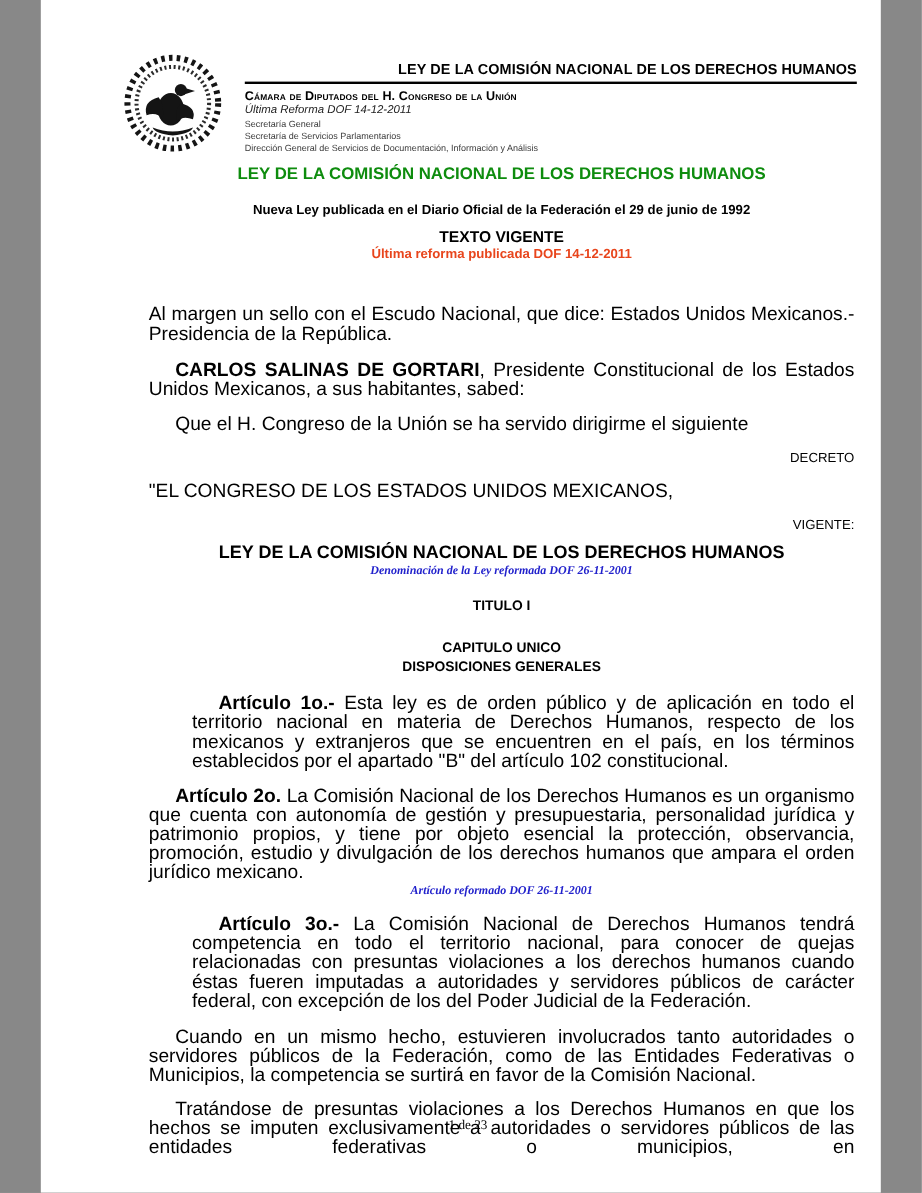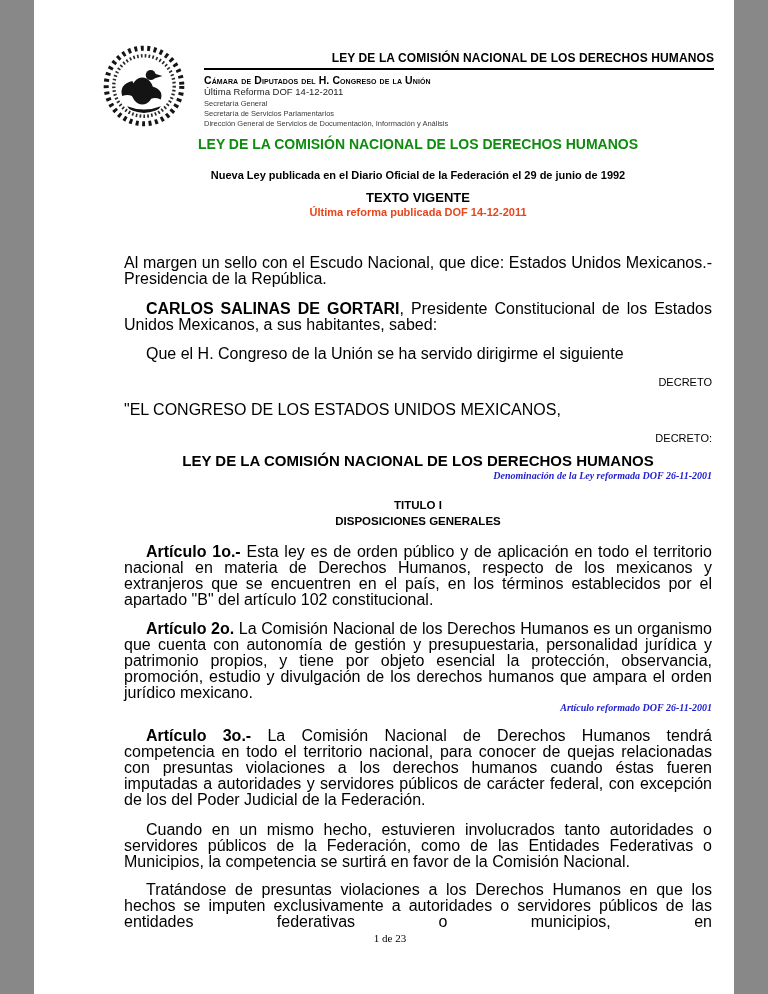--- a/index.html
+++ b/index.html
@@ -11,43 +11,43 @@
   
   .hdr { position:absolute; top:44px; left:64px; right:20px; display:flex; }
   .logo-box { width:92px; height:84px; flex:0 0 auto; margin-right:14px; }
   .hdr-right { flex:1; padding-top:7px; }
   .hdr-title {
     text-align:right; font-weight:bold; font-size:12px; letter-spacing:0.1px;
     padding-bottom:3px; border-bottom:2px solid #000; margin:0 0 4px 0;
   }
   .hdr-row { display:flex; justify-content:space-between; align-items:baseline;flex-direction:column; }
   .chamber { font-weight:bold; font-size:10.5px; font-variant:small-caps; letter-spacing:0.1px; }
-  .reform-note { font-size:9.5px; color:#222; }
+  .reform-note { font-style:italic; font-size:9.5px; color:#222; }
   .sublines { margin-top:2px; font-size:7.5px; line-height:10px; color:#3a3a3a; }
   
   .content { position:absolute; left:90px; width:588px; top:136px; }
   .green-title { color:#0e8c0e; font-weight:bold; font-size:14px; text-align:center; margin:0; }
   .pub-line  { font-weight:bold; font-size:11px; text-align:center; margin:17px 0 0 0; }
   .tv-line   { font-weight:bold; font-size:13px; text-align:center; margin:9px 0 0 0; }
   .red-line  { font-weight:bold; font-size:11px; text-align:center; color:#e8451c; margin:1px 0 0 0; }
   .body-p { font-size:16px; line-height:16px; text-align:justify; margin:0; }
   .indent { text-indent:22px; }
   .justify-last { text-align-last:justify; }
   .b { font-weight:bold; }
   .center-line { font-size:11px; text-align:right; margin:0; }
   .law-title { font-weight:bold; font-size:15px; text-align:center; margin:0; }
   .blue-note {
     font-family:"Liberation Serif", serif; font-style:italic; font-weight:bold;
-    color:#2222cc; font-size:10px; text-align:right; margin:1px 0 0 0;
+    color:#2222cc; font-size:10px; text-align:center; margin:1px 0 0 0;
   }
   .sec-head { font-weight:bold; font-size:11.5px; text-align:center; margin:0; line-height:16px; }
   
   .mt37 { margin-top:37px; }
   .mt14 { margin-top:14px; } .mt13 { margin-top:13px; }
-  .mt15 { margin-top:15px; } .mt16 { margin-top:16px; }
+  .mt15 { margin-top:15px;margin-left:36px; } .mt16 { margin-top:16px; }
   .mt19 { margin-top:19px; } .mt8  { margin-top:8px; }
   .mt12 { margin-top:12px; }
   
   .footer {
     position:absolute; left:12px; right:0; top:932px; text-align:center;
     font-family:"Liberation Serif", serif; font-size:11px; color:#000;
   }
 </style>
 </head>
 <body>
@@ -96,27 +96,28 @@
     <p class="body-p mt37">Al margen un sello con el Escudo Nacional, que dice: Estados Unidos Mexicanos.- Presidencia de la República.</p>
 
     <p class="body-p indent mt14"><span class="b">CARLOS SALINAS DE GORTARI</span><span>, Presidente Constitucional de los Estados Unidos Mexicanos, a sus habitantes, sabed:</span></p>
 
     <p class="body-p indent mt13">Que el H. Congreso de la Unión se ha servido dirigirme el siguiente</p>
 
     <p class="center-line mt14">DECRETO</p>
 
     <p class="body-p mt14">"EL CONGRESO DE LOS ESTADOS UNIDOS MEXICANOS,</p>
 
-    <p class="center-line mt14">DECRETO:</p>
+    <p class="center-line mt14">VIGENTE:</p>
 
     <p class="law-title mt8">LEY DE LA COMISIÓN NACIONAL DE LOS DERECHOS HUMANOS</p>
     <p class="blue-note">Denominación de la Ley reformada DOF 26-11-2001</p>
 
     <p class="sec-head mt16">TITULO I</p>
 
+    <p class="sec-head mt19">CAPITULO UNICO</p>
     <p class="sec-head">DISPOSICIONES GENERALES</p>
 
     <p class="body-p indent mt15"><span class="b">Artículo 1o.-</span><span> Esta ley es de orden público y de aplicación en todo el territorio nacional en materia de Derechos Humanos, respecto de los mexicanos y extranjeros que se encuentren en el país, en los términos establecidos por el apartado "B" del artículo 102 constitucional.</span></p>
 
     <p class="body-p indent mt13"><span class="b">Artículo 2o.</span><span> La Comisión Nacional de los Derechos Humanos es un organismo que cuenta con autonomía de gestión y presupuestaria, personalidad jurídica y patrimonio propios, y tiene por objeto esencial la protección, observancia, promoción, estudio y divulgación de los derechos humanos que ampara el orden jurídico mexicano.</span></p>
     <p class="blue-note">Artículo reformado DOF 26-11-2001</p>
 
     <p class="body-p indent mt15"><span class="b">Artículo 3o.-</span><span> La Comisión Nacional de Derechos Humanos tendrá competencia en todo el territorio nacional, para conocer de quejas relacionadas con presuntas violaciones a los derechos humanos cuando éstas fueren imputadas a autoridades y servidores públicos de carácter federal, con excepción de los del Poder Judicial de la Federación.</span></p>
 
     <p class="body-p indent mt14">Cuando en un mismo hecho, estuvieren involucrados tanto autoridades o servidores públicos de la Federación, como de las Entidades Federativas o Municipios, la competencia se surtirá en favor de la Comisión Nacional.</p>

